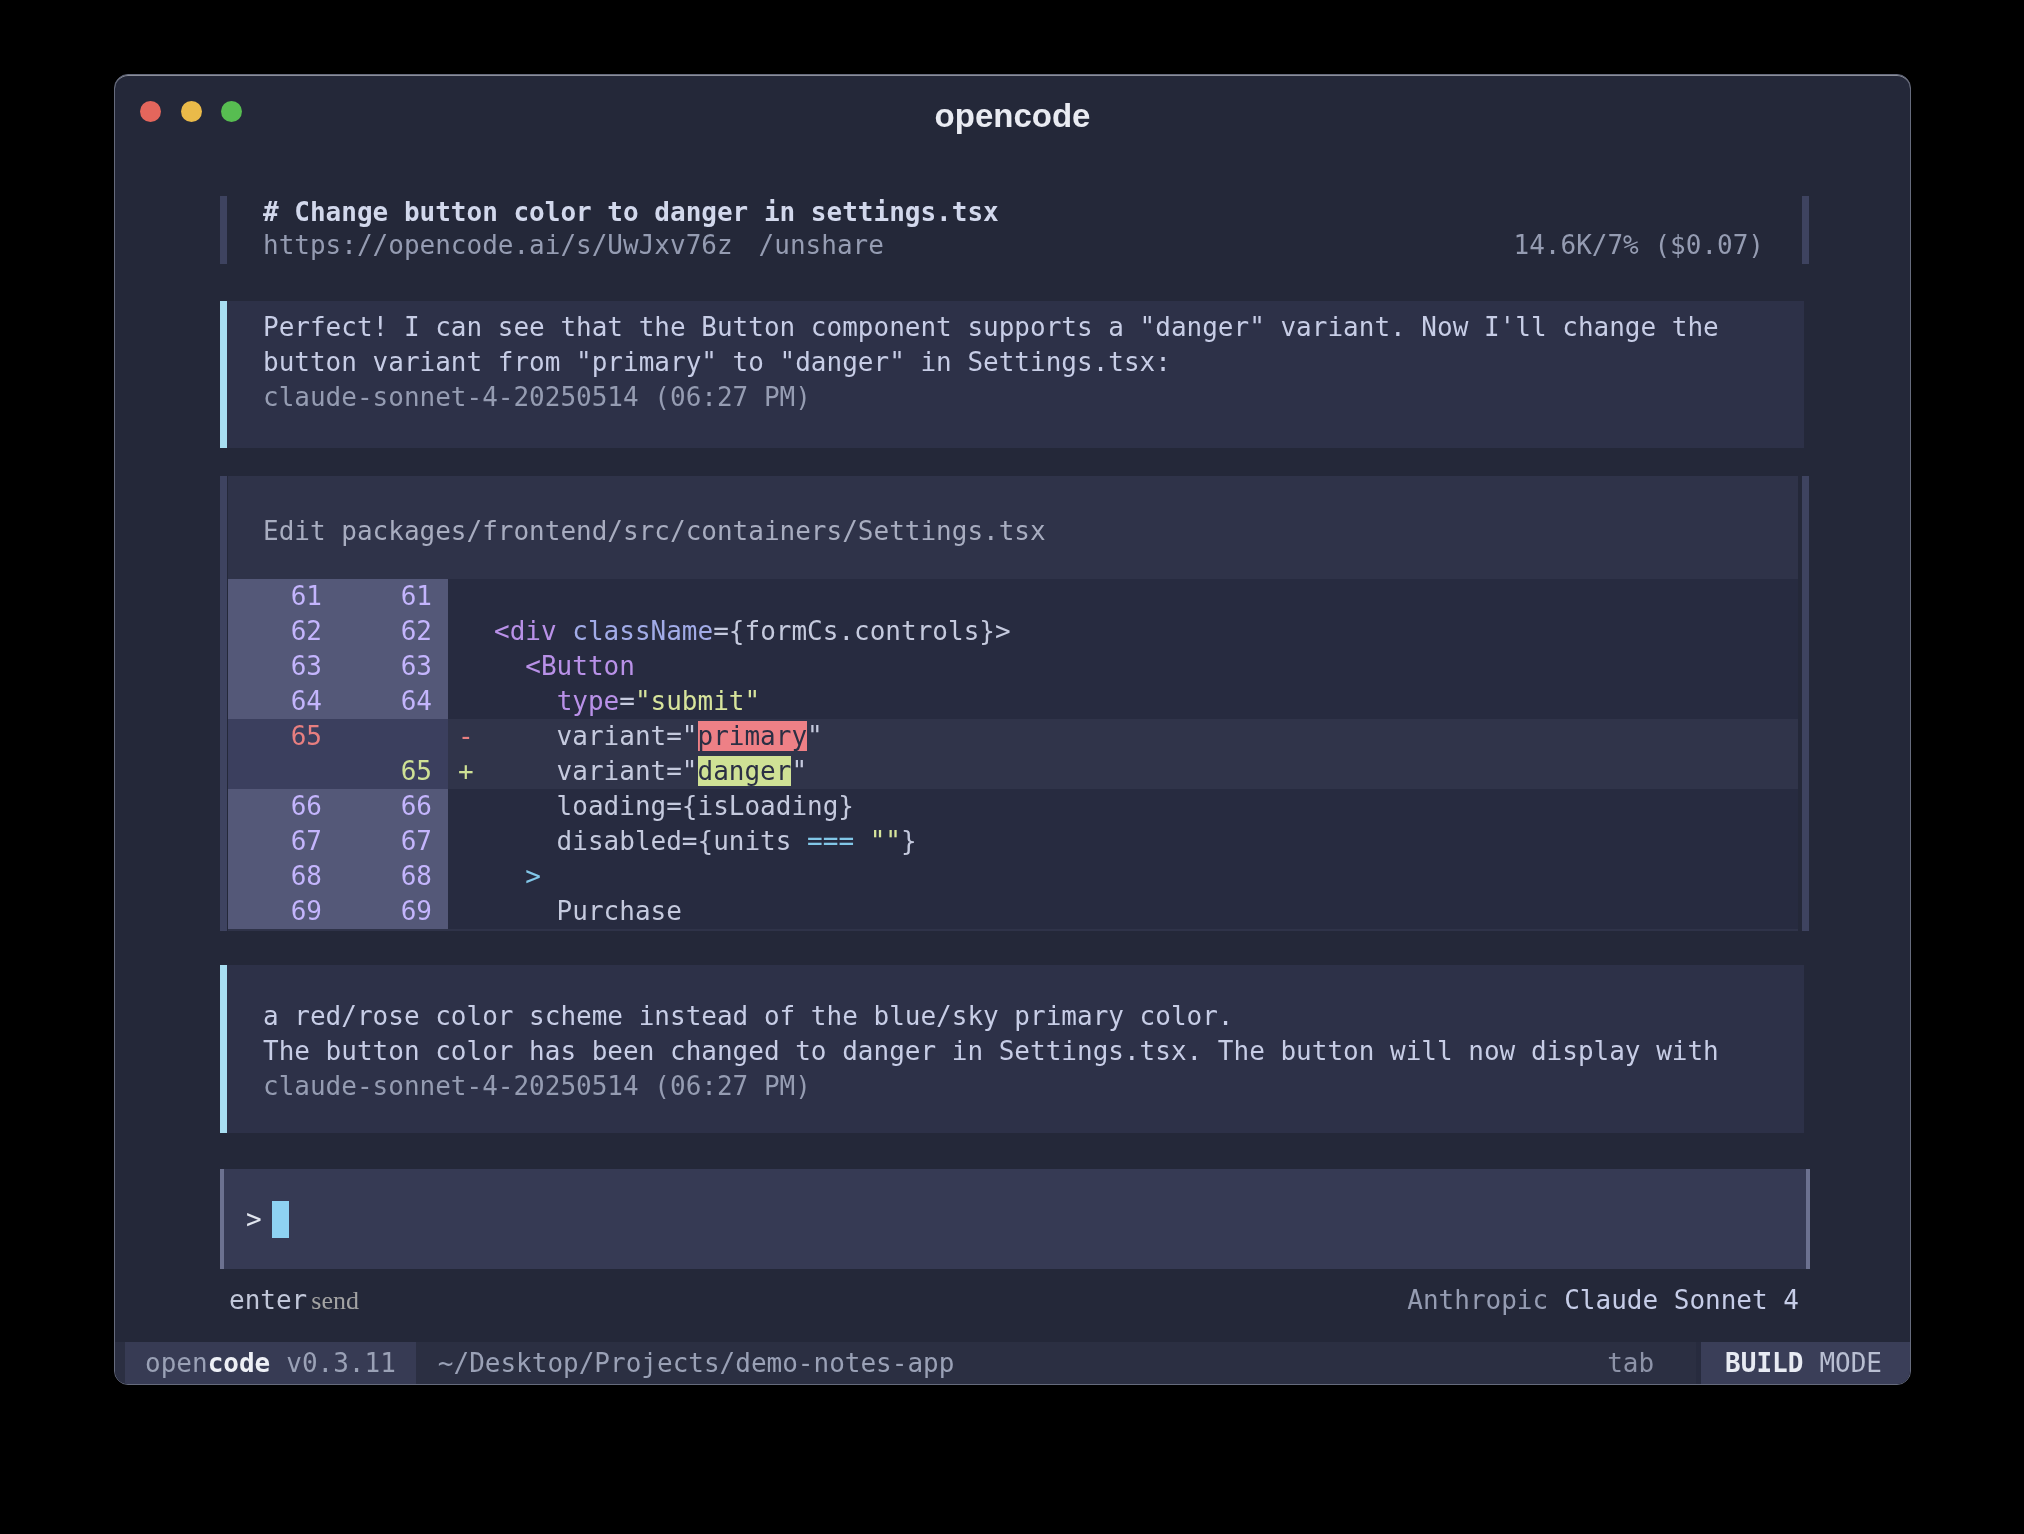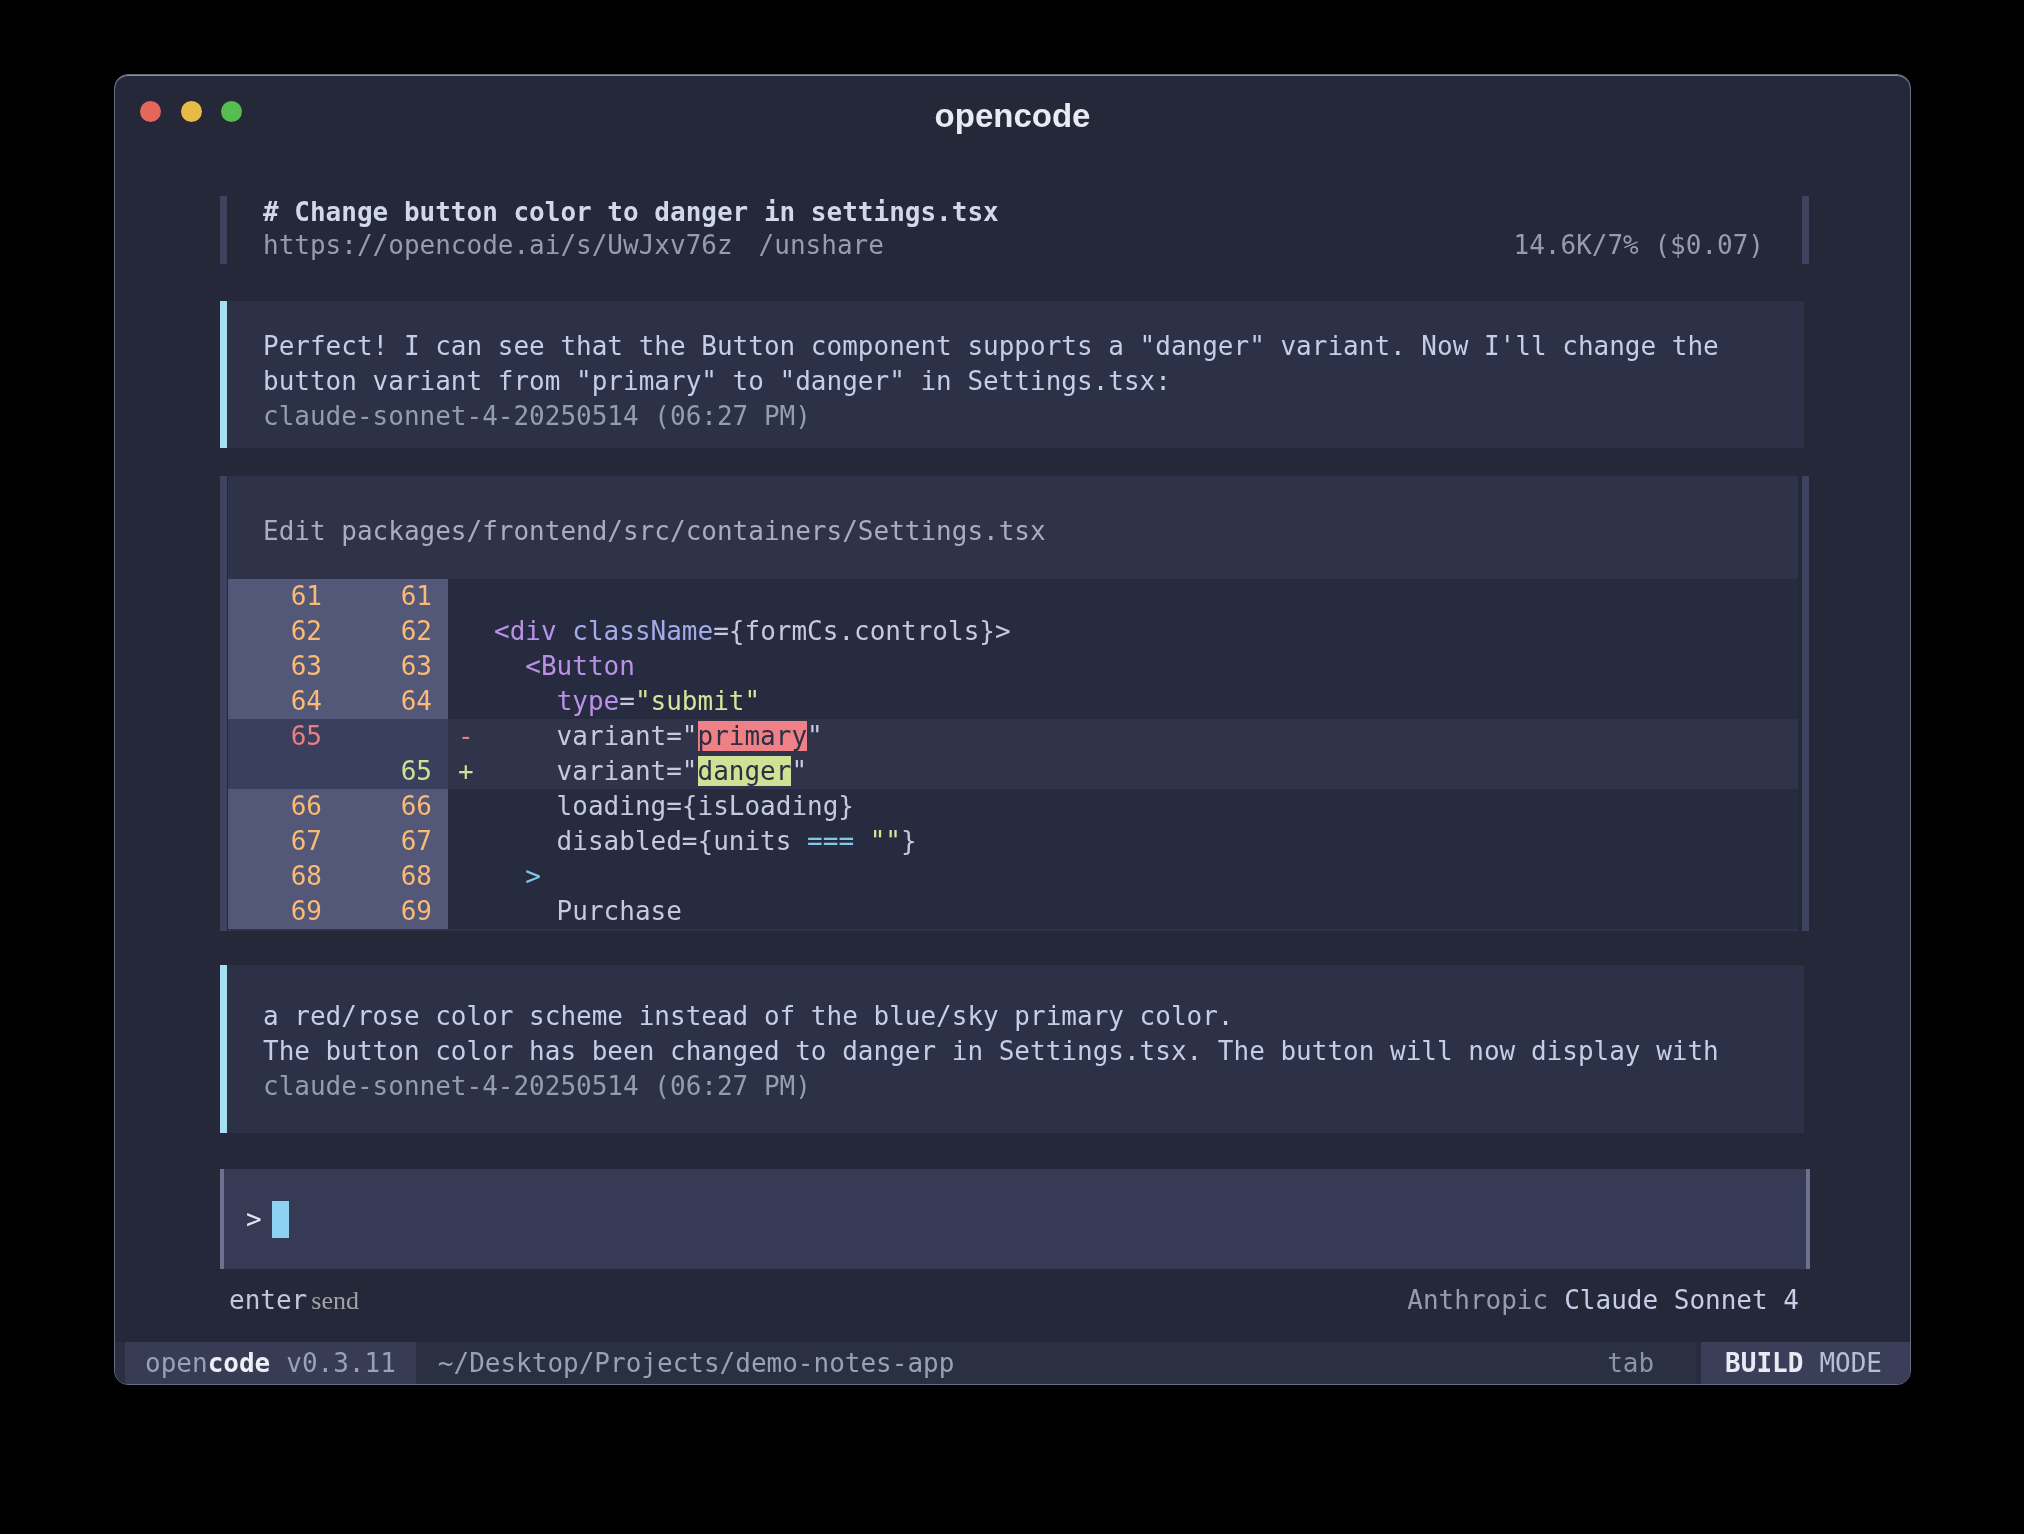--- a/index.html
+++ b/index.html
@@ -36,33 +36,33 @@
   .hdr-title{font-weight:bold;color:#d2d8ec;line-height:33px;white-space:pre;}
   .hdr-line2{display:flex;justify-content:space-between;line-height:33px;color:#959cb2;}
   .hdr-link{color:#959cb2;text-decoration:none;}
   .hdr-unshare{margin-left:26px;color:#959cb2;}
 
   
   .msg{position:absolute;left:0;width:1584px;background:#2d3148;
     border-left:7px solid #a8def2;padding:20px 0 0 36px;}
   .msg .line{line-height:35px;color:#c7cde6;white-space:pre;}
   .msg .meta{line-height:35px;color:#959cb2;white-space:pre;}
-  .msg1{top:226px;height:147px;padding-top:28px;}
+  .msg1{top:226px;height:147px;padding-top:9px;}
   .msg2{top:890px;height:168px;padding-top:34px;}
 
   
   .edit{position:absolute;top:401px;left:0;width:1592px;height:455px;}
   .edit .vbar.l{left:0;top:0;height:455px;}
   .edit .vbar.r{left:1582px;top:0;height:455px;}
   .edit-bg{position:absolute;left:8px;top:0;width:1570px;height:455px;background:#2f3349;}
   .edit-title{padding:40px 12px 0 35px;color:#a8adc0;line-height:30px;}
   .diff{position:absolute;left:8px;top:103px;width:1570px;}
   .drow{display:flex;height:35px;line-height:35px;background:#272b40;}
   .drow .gut{width:110px;flex:none;text-align:right;padding-right:16px;
-    background:#545878;color:#fdba74;}
+    background:#545878;color:#c4b5fd;}
   .drow .marker{width:46px;flex:none;padding-left:10px;}
   .drow .code{flex:1;margin:0;font:inherit;white-space:pre;color:#c5cade;line-height:35px;}
   .drow.del{background:#30344a;}
   .drow.add{background:#30344a;}
   .drow.del .gut,.drow.add .gut{background:#3b3f5e;}
   .drow.del .gut.old{color:#e87f80;}
   .drow.add .gut.new{color:#cfe195;}
   .drow.del .marker{color:#e87f80;}
   .drow.add .marker{color:#cfe195;}
   .c-purple{color:#b991e8;}

